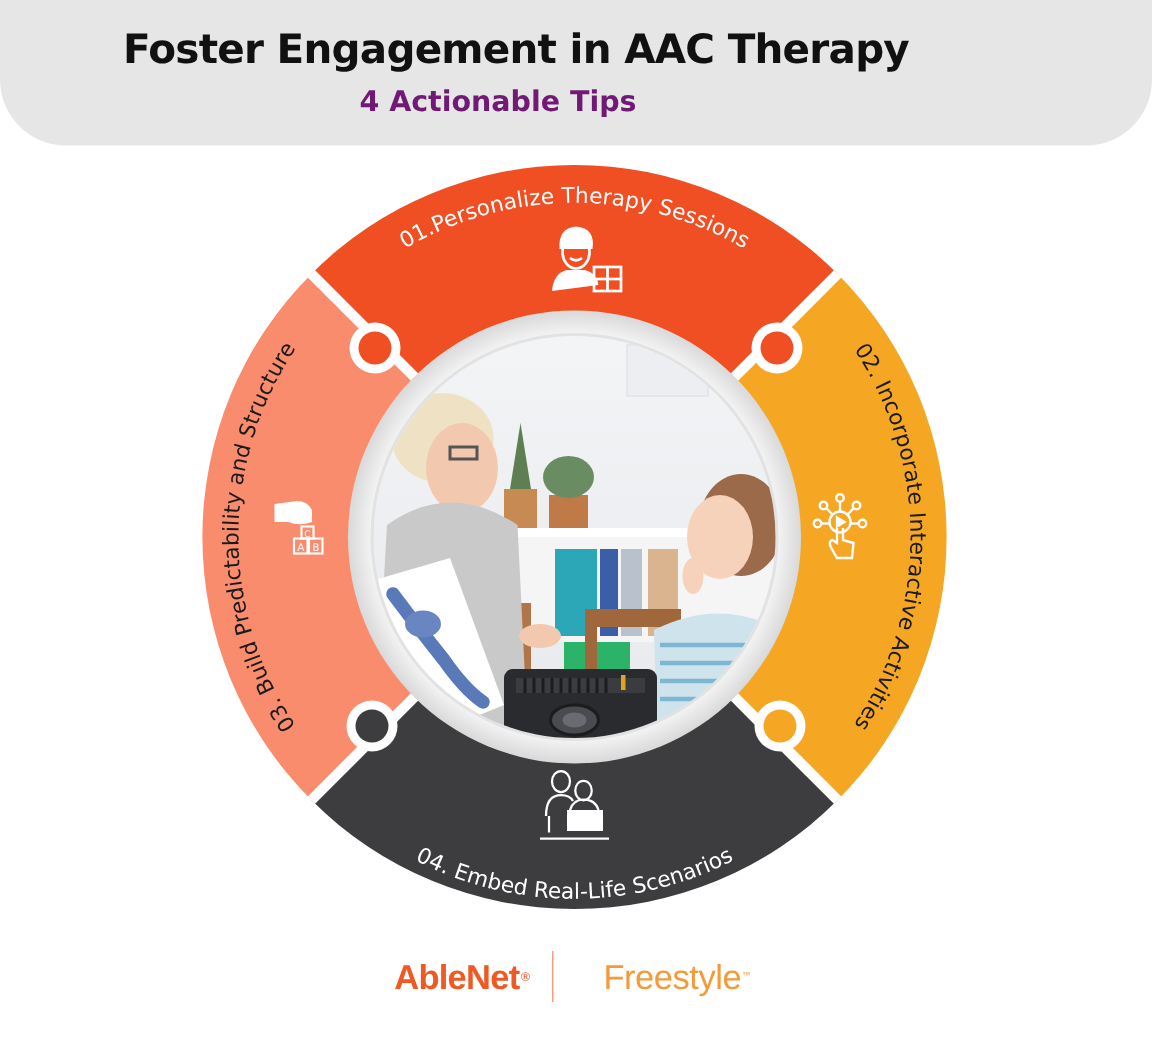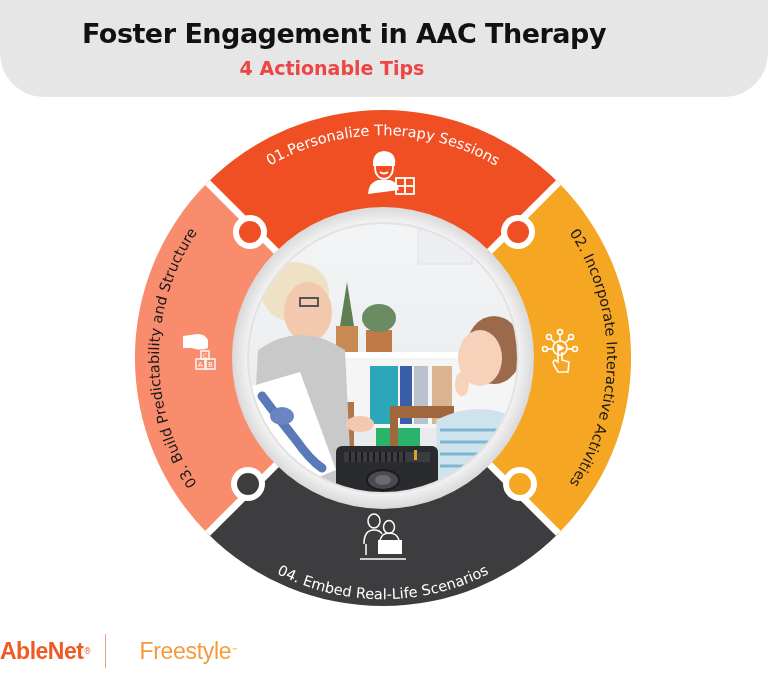--- a/index.html
+++ b/index.html
@@ -9,27 +9,27 @@
     background: #e6e6e6; border-radius: 0 0 44px 44px;
   }
   .title {
     position: absolute; left: 0; width: 688px; top: 18px; text-align: center;
     font-family: "DejaVu Sans", sans-serif; font-weight: bold; font-size: 27px;
     color: #111111; letter-spacing: -0.5px;
   }
   .subtitle {
     position: absolute; left: 0; width: 664px; top: 57px; text-align: center;
     font-family: "DejaVu Sans", sans-serif; font-weight: bold; font-size: 19px;
-    color: #ef4444;
+    color: #701a75;
   }
   .wheel { position: absolute; left: 0; top: 0; width: 768px; height: 691px; }
   .seg-label { font-family: "DejaVu Sans", sans-serif; font-size: 14.5px; }
   .footer {
     position: absolute; left: 0; top: 628px; width: 764px; height: 46px;
-    display: flex; align-items: center; gap: 0;
+    display: flex; justify-content: center; align-items: center; gap: 0;
   }
   .brand-ablenet { font-family: "Liberation Sans", sans-serif; font-weight: bold; font-size: 23px; color: #ef5a24; letter-spacing: -0.5px; }
   .reg { font-size: 8px; vertical-align: super; color: #ef5a24; }
   .brand-sep { width: 1px; height: 34px; background: #f2a27a; margin: 0 14px; }
   .brand-qt { font-family: "Liberation Sans", sans-serif; font-weight: bold; font-size: 23px; color: #ef6a24; letter-spacing: -0.5px; }
   .brand-fs { font-family: "Liberation Sans", sans-serif; font-size: 23px; color: #f49a3a; margin-left: 19px; letter-spacing: -0.3px; }
   .tm { font-size: 7px; vertical-align: super; color: #f49a3a; }
 </style>
 </head>
 <body>

